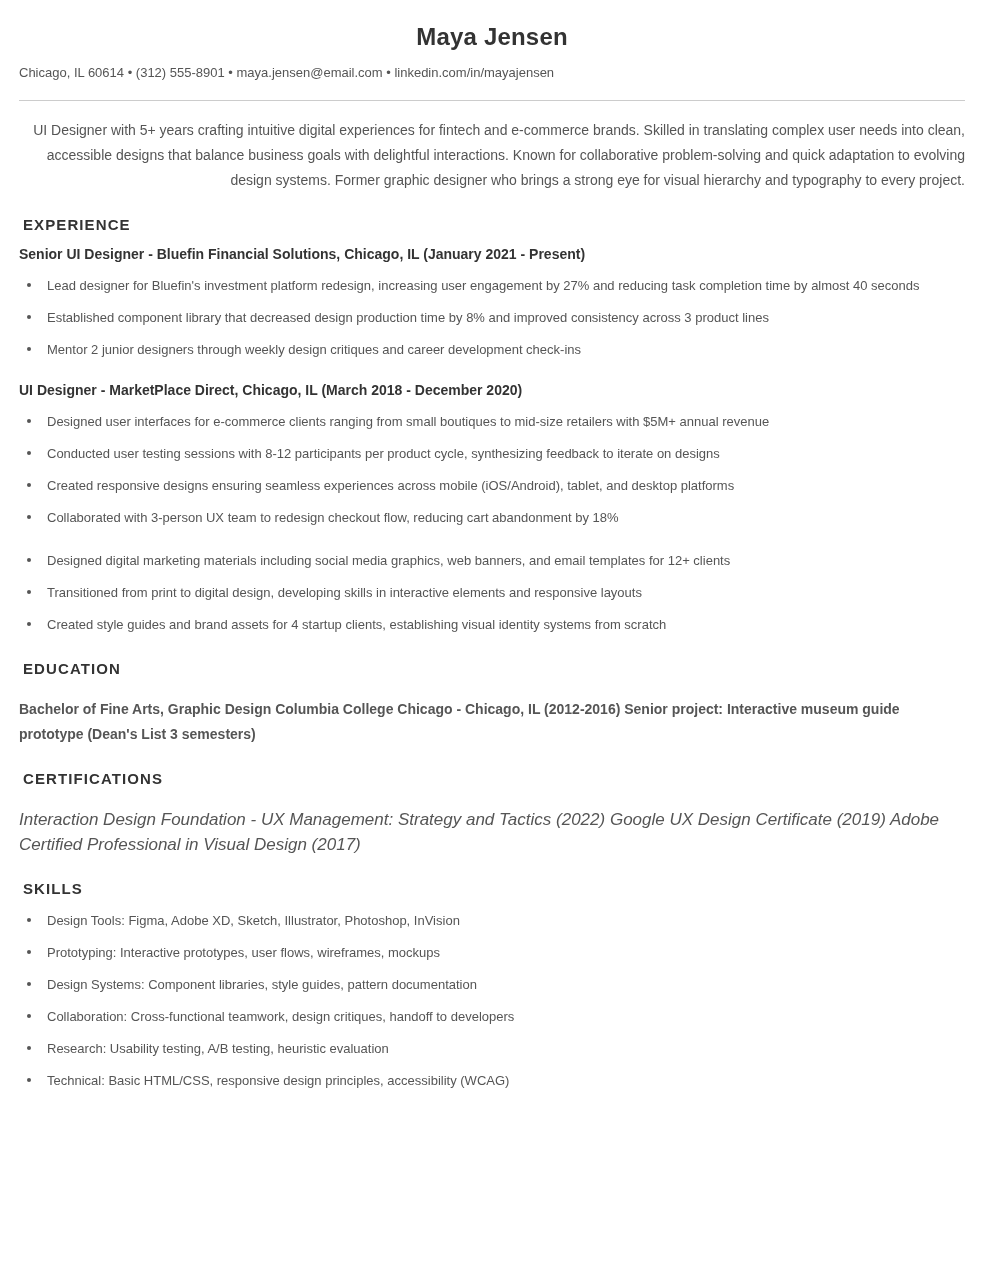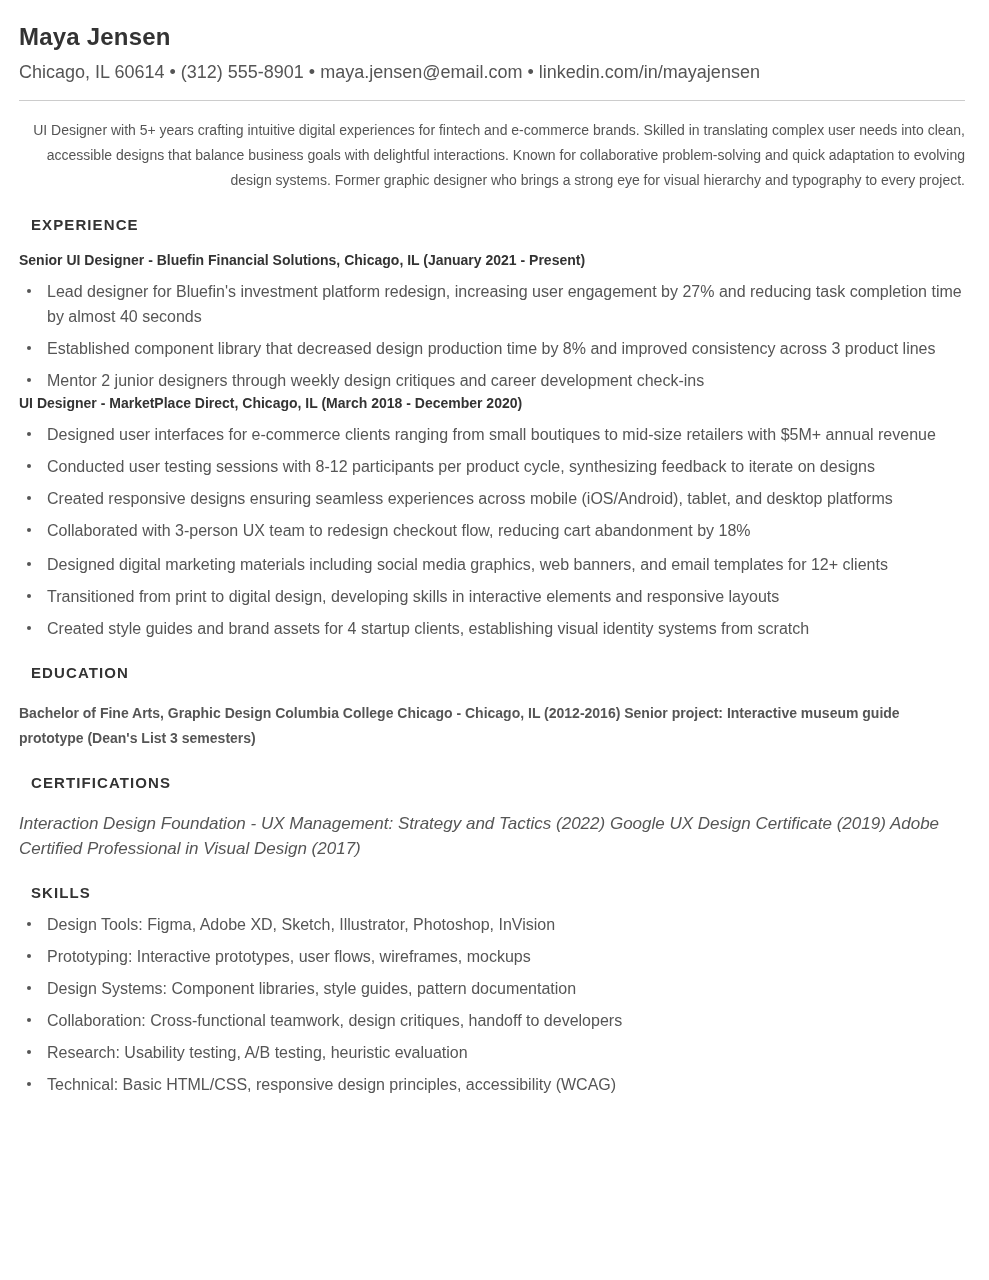--- a/index.html
+++ b/index.html
@@ -22,24 +22,25 @@
 
   
   .name {
     margin: 0;
     font-size: 24px;
     font-weight: bold;
     letter-spacing: 0.2px;
     color: #333333;
     line-height: 30px;
     padding-top: 4px;
+    text-align: center;
   }
   .contact {
     margin: 12px 0 0 0;
-    font-size: 18px;
+    font-size: 13px;
     line-height: 17px;
     color: #555555;
   }
   .divider {
     border: 0;
     border-top: 1px solid #cccccc;
     margin: 19px 0 0 0;
     height: 0;
   }
 
@@ -50,49 +51,50 @@
     line-height: 25px;
     color: #555555;
     text-align: right;
   }
 
   
   .section {
     margin-top: 22px;
   }
   .section-title {
-    margin: 0 0 0 12px;
+    margin: 0 0 0 4px;
     font-size: 15px;
     font-weight: bold;
     letter-spacing: 1.1px;
     color: #333333;
     line-height: 20px;
   }
   .job {
+    margin-top: 18px;
   }
   .job:first-of-type {
-    margin-top: 15px;
+    margin-top: 9px;
   }
   .job-title {
     margin: 0;
     font-size: 14px;
     font-weight: bold;
     color: #333333;
     line-height: 20px;
   }
   ul.bullets {
     list-style: none;
     margin: 9px 0 0 0;
     padding: 0;
   }
   ul.bullets li {
     position: relative;
     padding-left: 20px;
     margin: 0 0 0 8px;
-    font-size: 16px;
+    font-size: 13px;
     line-height: 25px;
     color: #555555;
   }
   ul.bullets li + li {
     margin-top: 7px;
   }
   ul.bullets li::before {
     content: "";
     position: absolute;
     left: 0px;

